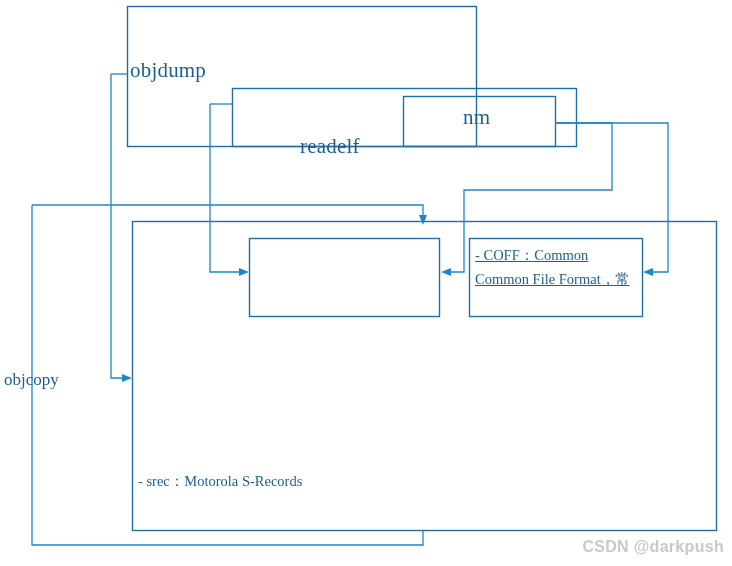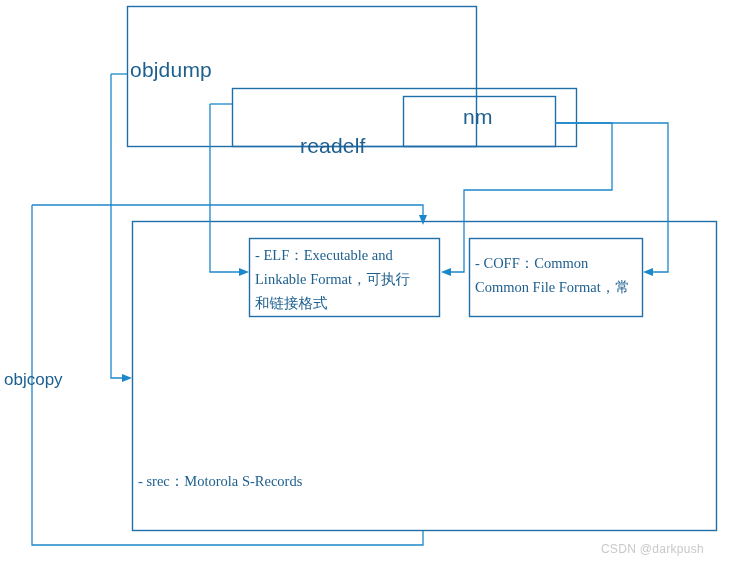--- a/index.html
+++ b/index.html
@@ -37,21 +37,21 @@
     stroke-width: 1.3;
   }
   .arrowfill {
     fill: #1c87c9;
     stroke: none;
   }
   .lbl {
     position: absolute;
     color: #1d5f8e;
     white-space: pre;
-    font-family: Liberation Sans, sans-serif;
+    font-family: Liberation Serif, serif;
   }
   .tool-label {
     font-size: 21px;
     letter-spacing: 0.2px;
   }
   .small-label {
     font-size: 17px;
   }
   .fmt-text {
     position: absolute;
@@ -63,26 +63,27 @@
   .list-text {
     position: absolute;
     color: #1d5f8e;
     font-size: 14.5px;
     line-height: 23px;
     font-family: "Liberation Serif", "DejaVu Serif", serif;
     white-space: pre;
   }
   .watermark {
     position: absolute;
-    right: 28px;
+    right: 8px;
     bottom: 10px;
     color: #c9c9c9;
-    font-size: 12px;
+    font-size: 16px;
     font-family: "Liberation Sans", sans-serif;
     letter-spacing: 0.3px;
+    font-weight: bold;
   }
 </style>
 </head>
 <body>
 
 <div id="diagram-root">
 
   <svg class="diagram" viewBox="0 0 732 566">
 
     <rect class="box-stroke" x="127.5" y="6.5" width="349" height="140"></rect>
@@ -113,27 +114,22 @@
     <path class="conn" d="M 111,205 L 111,378 L 125,378"></path>
     <polygon class="arrowfill" points="132,378 122,374 122,382"></polygon>
 
   </svg>
 
   <div class="lbl tool-label" style="left:130px; top:58px;">objdump</div>
   <div class="lbl tool-label" style="left:300px; top:94px;margin-top:40px;">readelf</div>
   <div class="lbl tool-label" style="left:463px; top:105px;">nm</div>
   <div class="lbl small-label" style="left:4px; top:370px;">objcopy</div>
 
-  <div class="fmt-text" style="left:255px; top:243px; width:182px;">
-    <div>- ELF：Executable and</div>
-    <div>Linkable Format，可执行</div>
-    <div>和链接格式</div>
-  </div>
 
-  <div class="fmt-text" style="left:475px; top:251px; width:168px;">
+  <div class="fmt-text" style="left:475px; top:243px; width:168px;text-decoration:underline;">
     <div>- COFF：Common</div>
     <div>Common File Format，常</div>
   </div>
 
   <div class="list-text" style="left:138px; top:424px;">
     <div>- srec：Motorola S-Records</div>
     
     
     
   </div>

